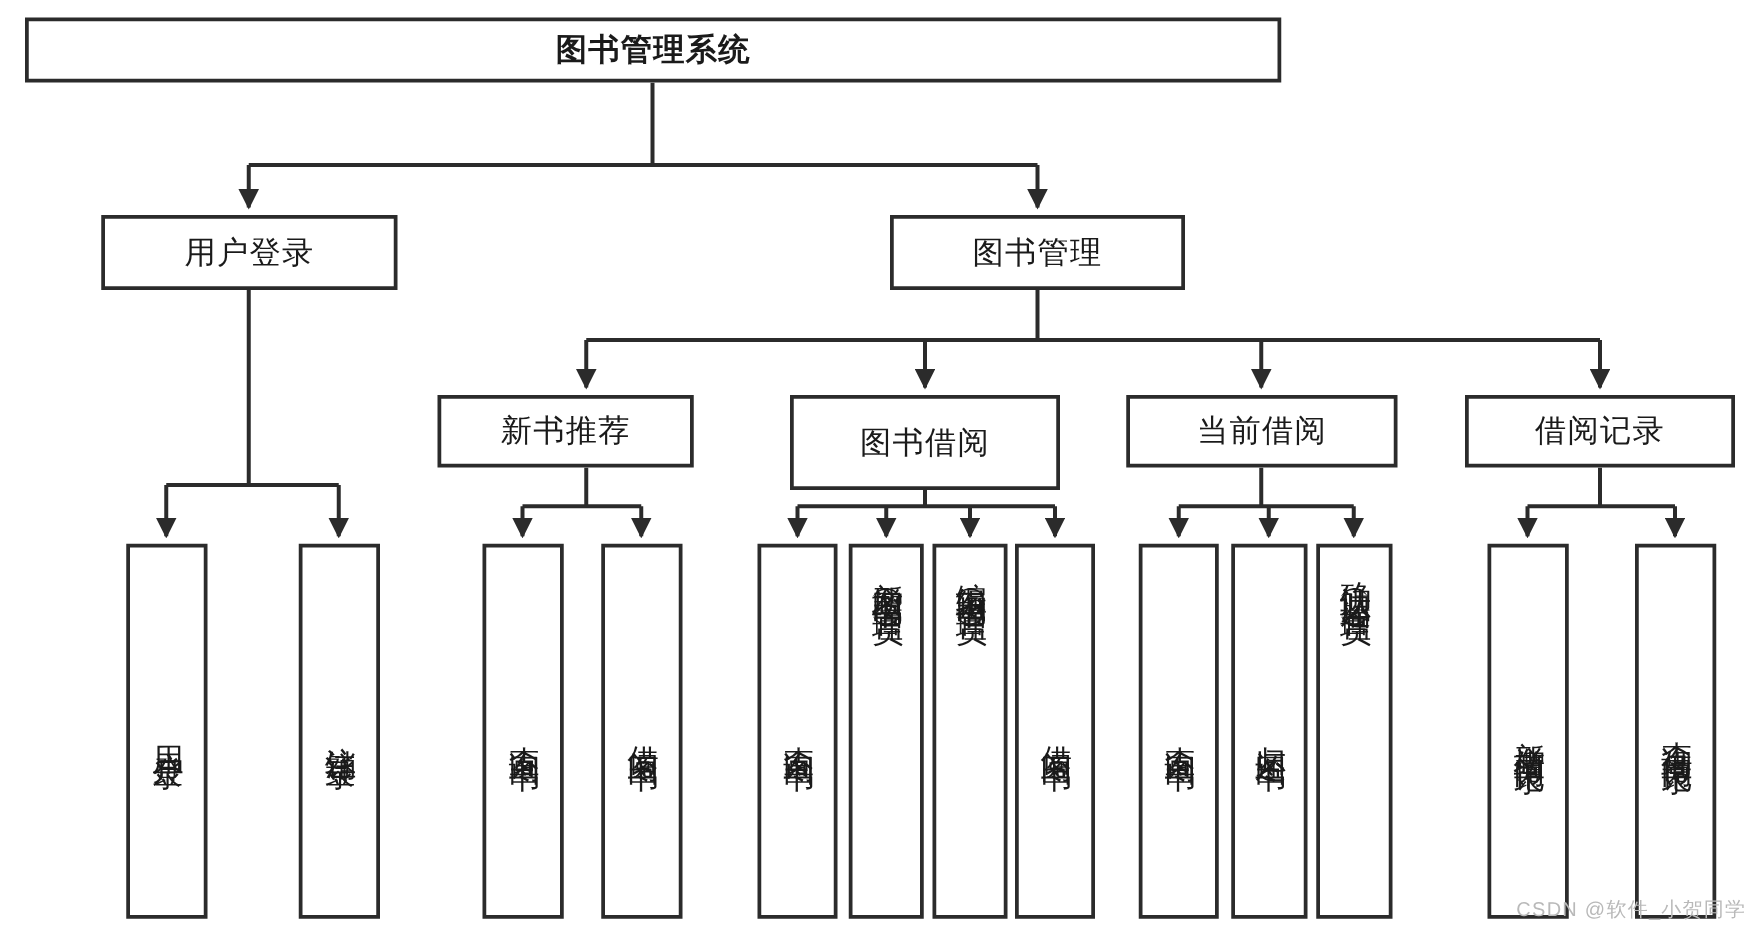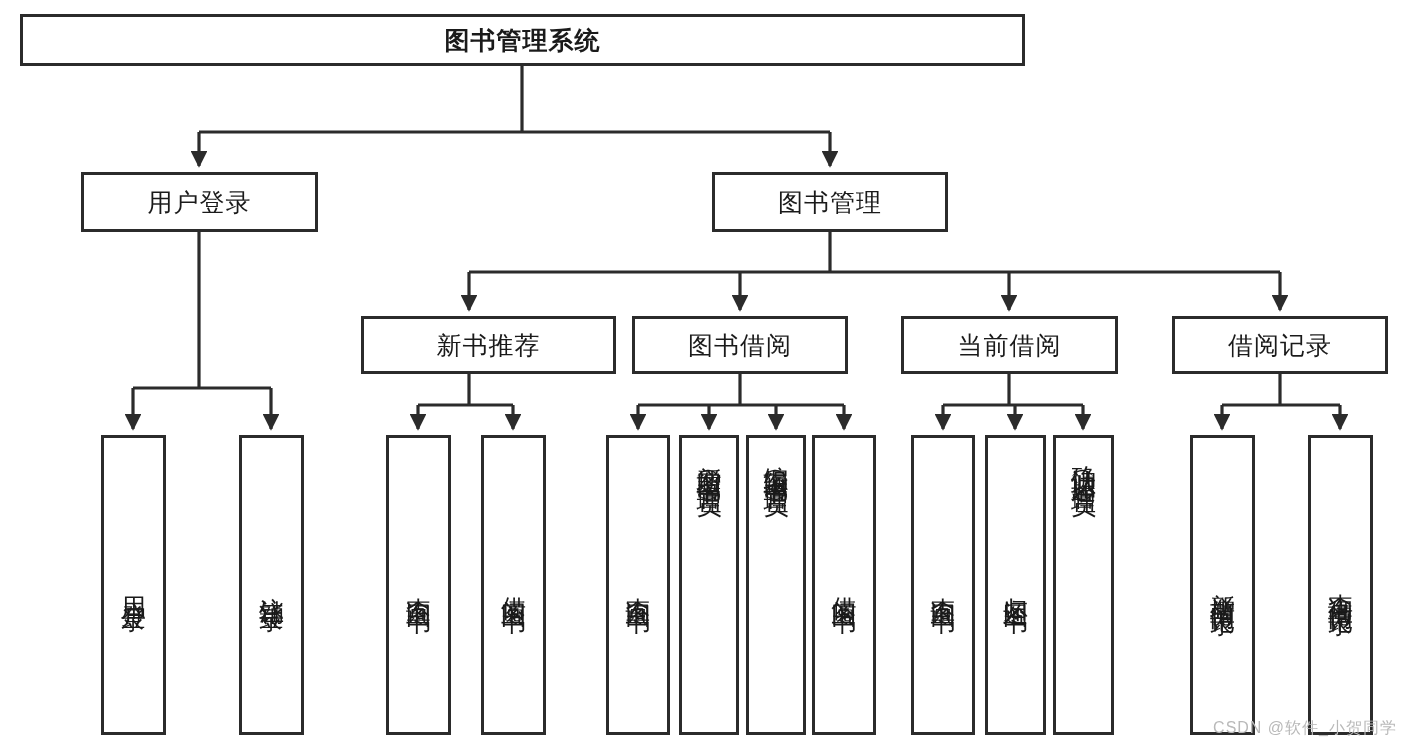--- a/index.html
+++ b/index.html
@@ -132,24 +132,24 @@
     <span class="label">图书管理系统</span>
   </div>
 
   <div class="node lvl2" style="left: 81px; top: 172px; width: 237px; height: 60px;">
     <span class="label">用户登录</span>
   </div>
   <div class="node lvl2" style="left: 712px; top: 172px; width: 236px; height: 60px; text-align: center;">
     <span class="label">图书管理</span>
   </div>
 
-  <div class="node lvl3" style="left: 361px; top: 316px; width: 255px; height: 58px;">
+  <div class="node lvl3" style="left: 350px; top: 316px; width: 205px; height: 58px;">
     <span class="label">新书推荐</span>
   </div>
-  <div class="node lvl3" style="left: 632px; top: 316px; width: 216px; height: 58px;">
+  <div class="node lvl3" style="left: 632px; top: 316px; width: 216px; height: 76px;">
     <span class="label">图书借阅</span>
   </div>
   <div class="node lvl3" style="left: 901px; top: 316px; width: 217px; height: 58px;">
     <span class="label">当前借阅</span>
   </div>
   <div class="node lvl3" style="left: 1172px; top: 316px; width: 216px; height: 58px;">
     <span class="label">借阅记录</span>
   </div>
 
   <div class="node leaf centered" style="left: 101px; top: 435px; width: 65px; height: 300px;">

